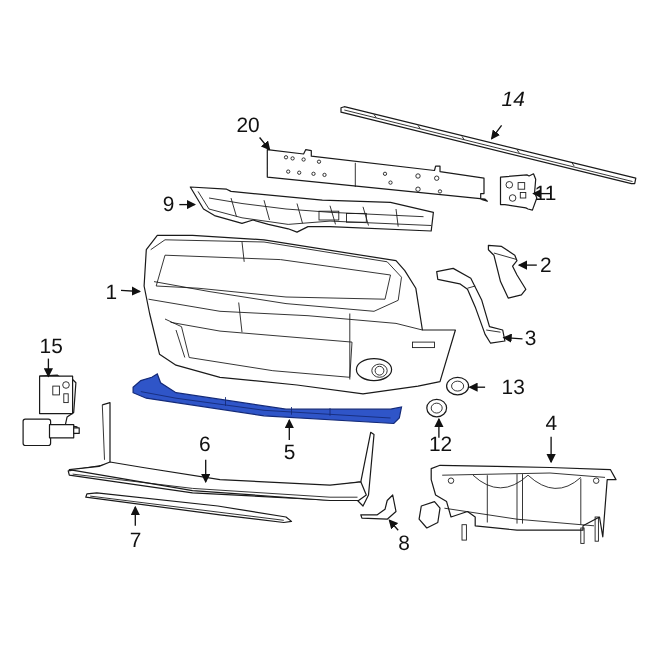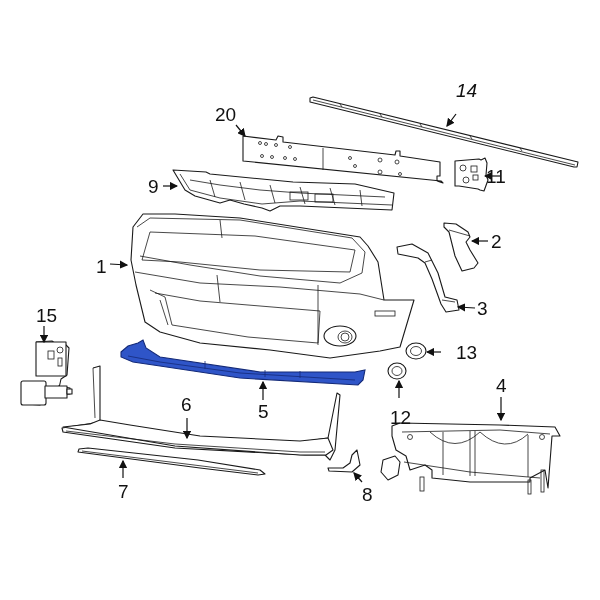--- a/index.html
+++ b/index.html
@@ -188,17 +188,17 @@
 <div class="callout" style="left:491px;top:232px;">2</div>
 <div class="callout" style="left:477px;top:299px;">3</div>
 <div class="callout" style="left:496px;top:376px;">4</div>
 <div class="callout" style="left:258px;top:402px;">5</div>
 <div class="callout" style="left:181px;top:395px;">6</div>
 <div class="callout" style="left:118px;top:482px;">7</div>
 <div class="callout" style="left:362px;top:485px;">8</div>
 <div class="callout" style="left:148px;top:177px;">9</div>
 <div class="callout" style="left:215px;top:105px;">20</div>
 <div class="callout" style="left:486px;top:167px;">11</div>
-<div class="callout" style="left:390px;top:408px;">12</div>
+<div class="callout" style="left:390px;top:395px;">12</div>
 <div class="callout" style="left:456px;top:343px;">13</div>
 <div class="callout" style="left:456px;top:81px;font-style:italic;">14</div>
 <div class="callout" style="left:36px;top:306px;">15</div>
 </div>
 
 </body></html>

